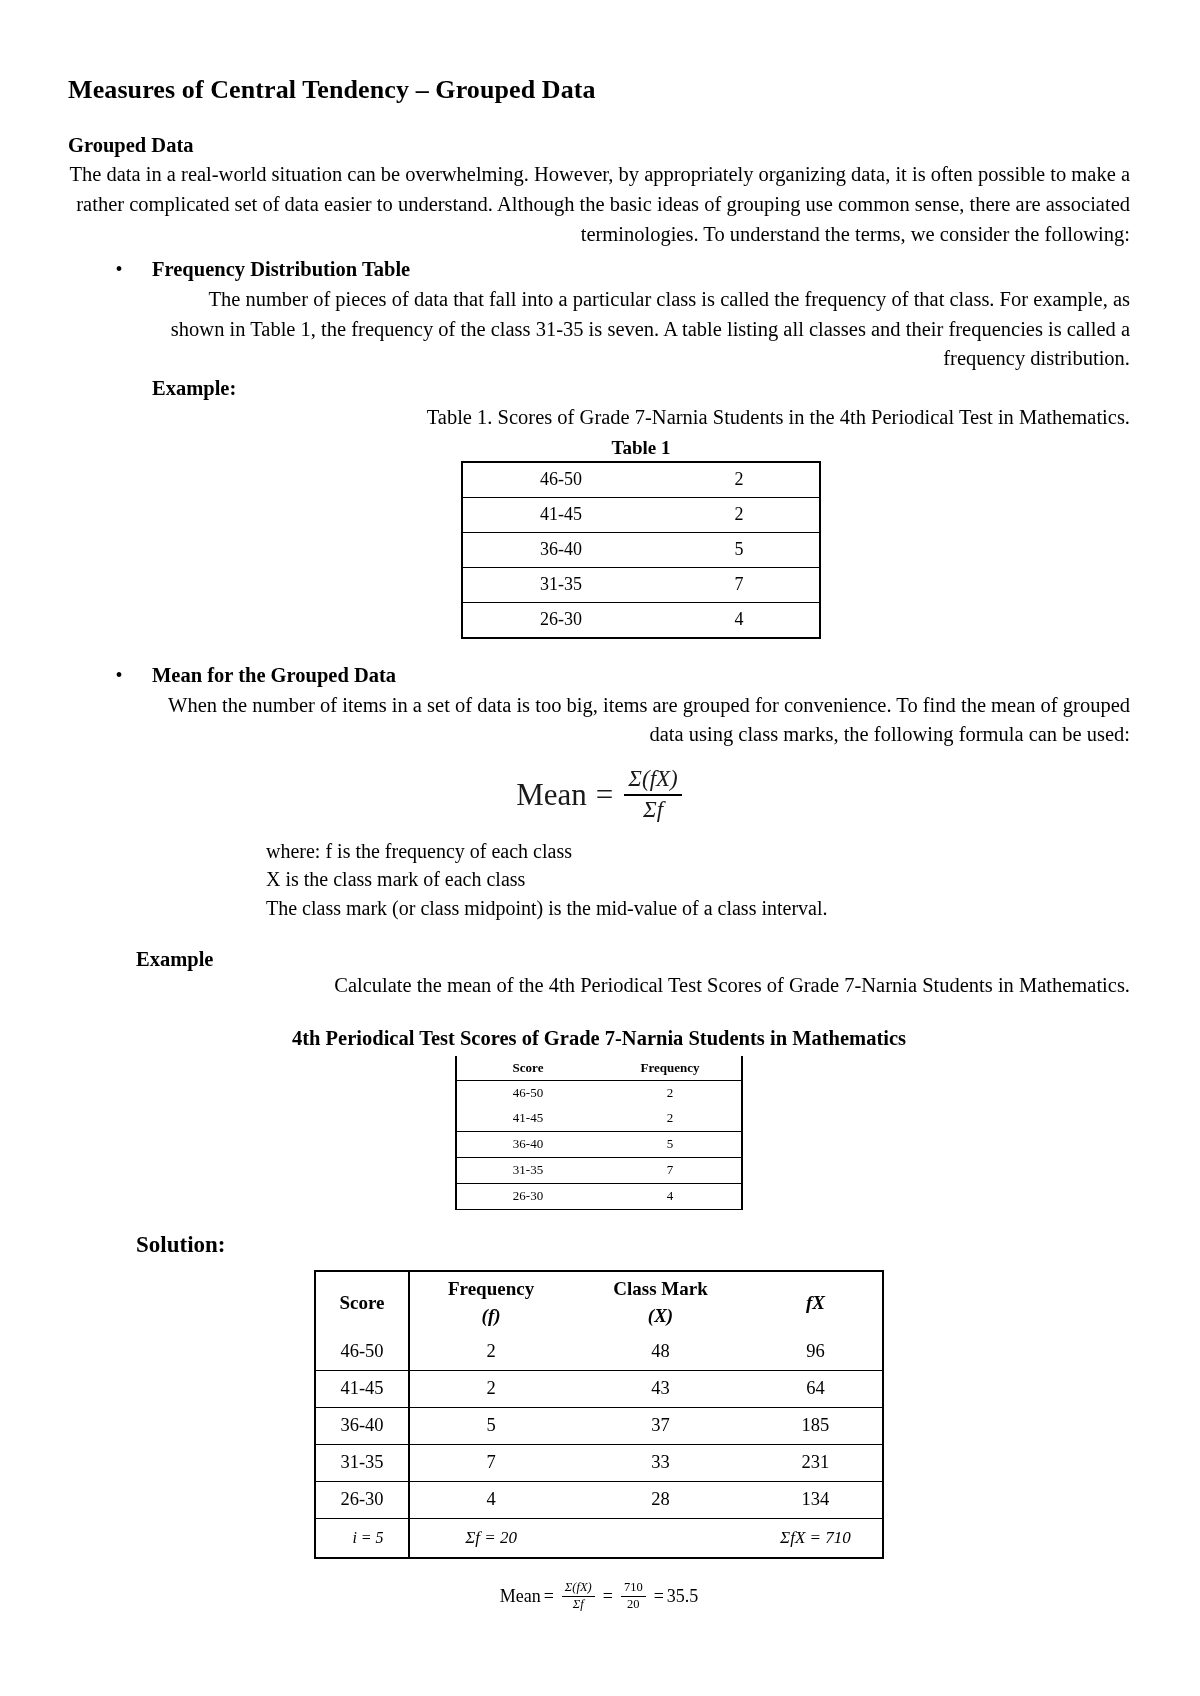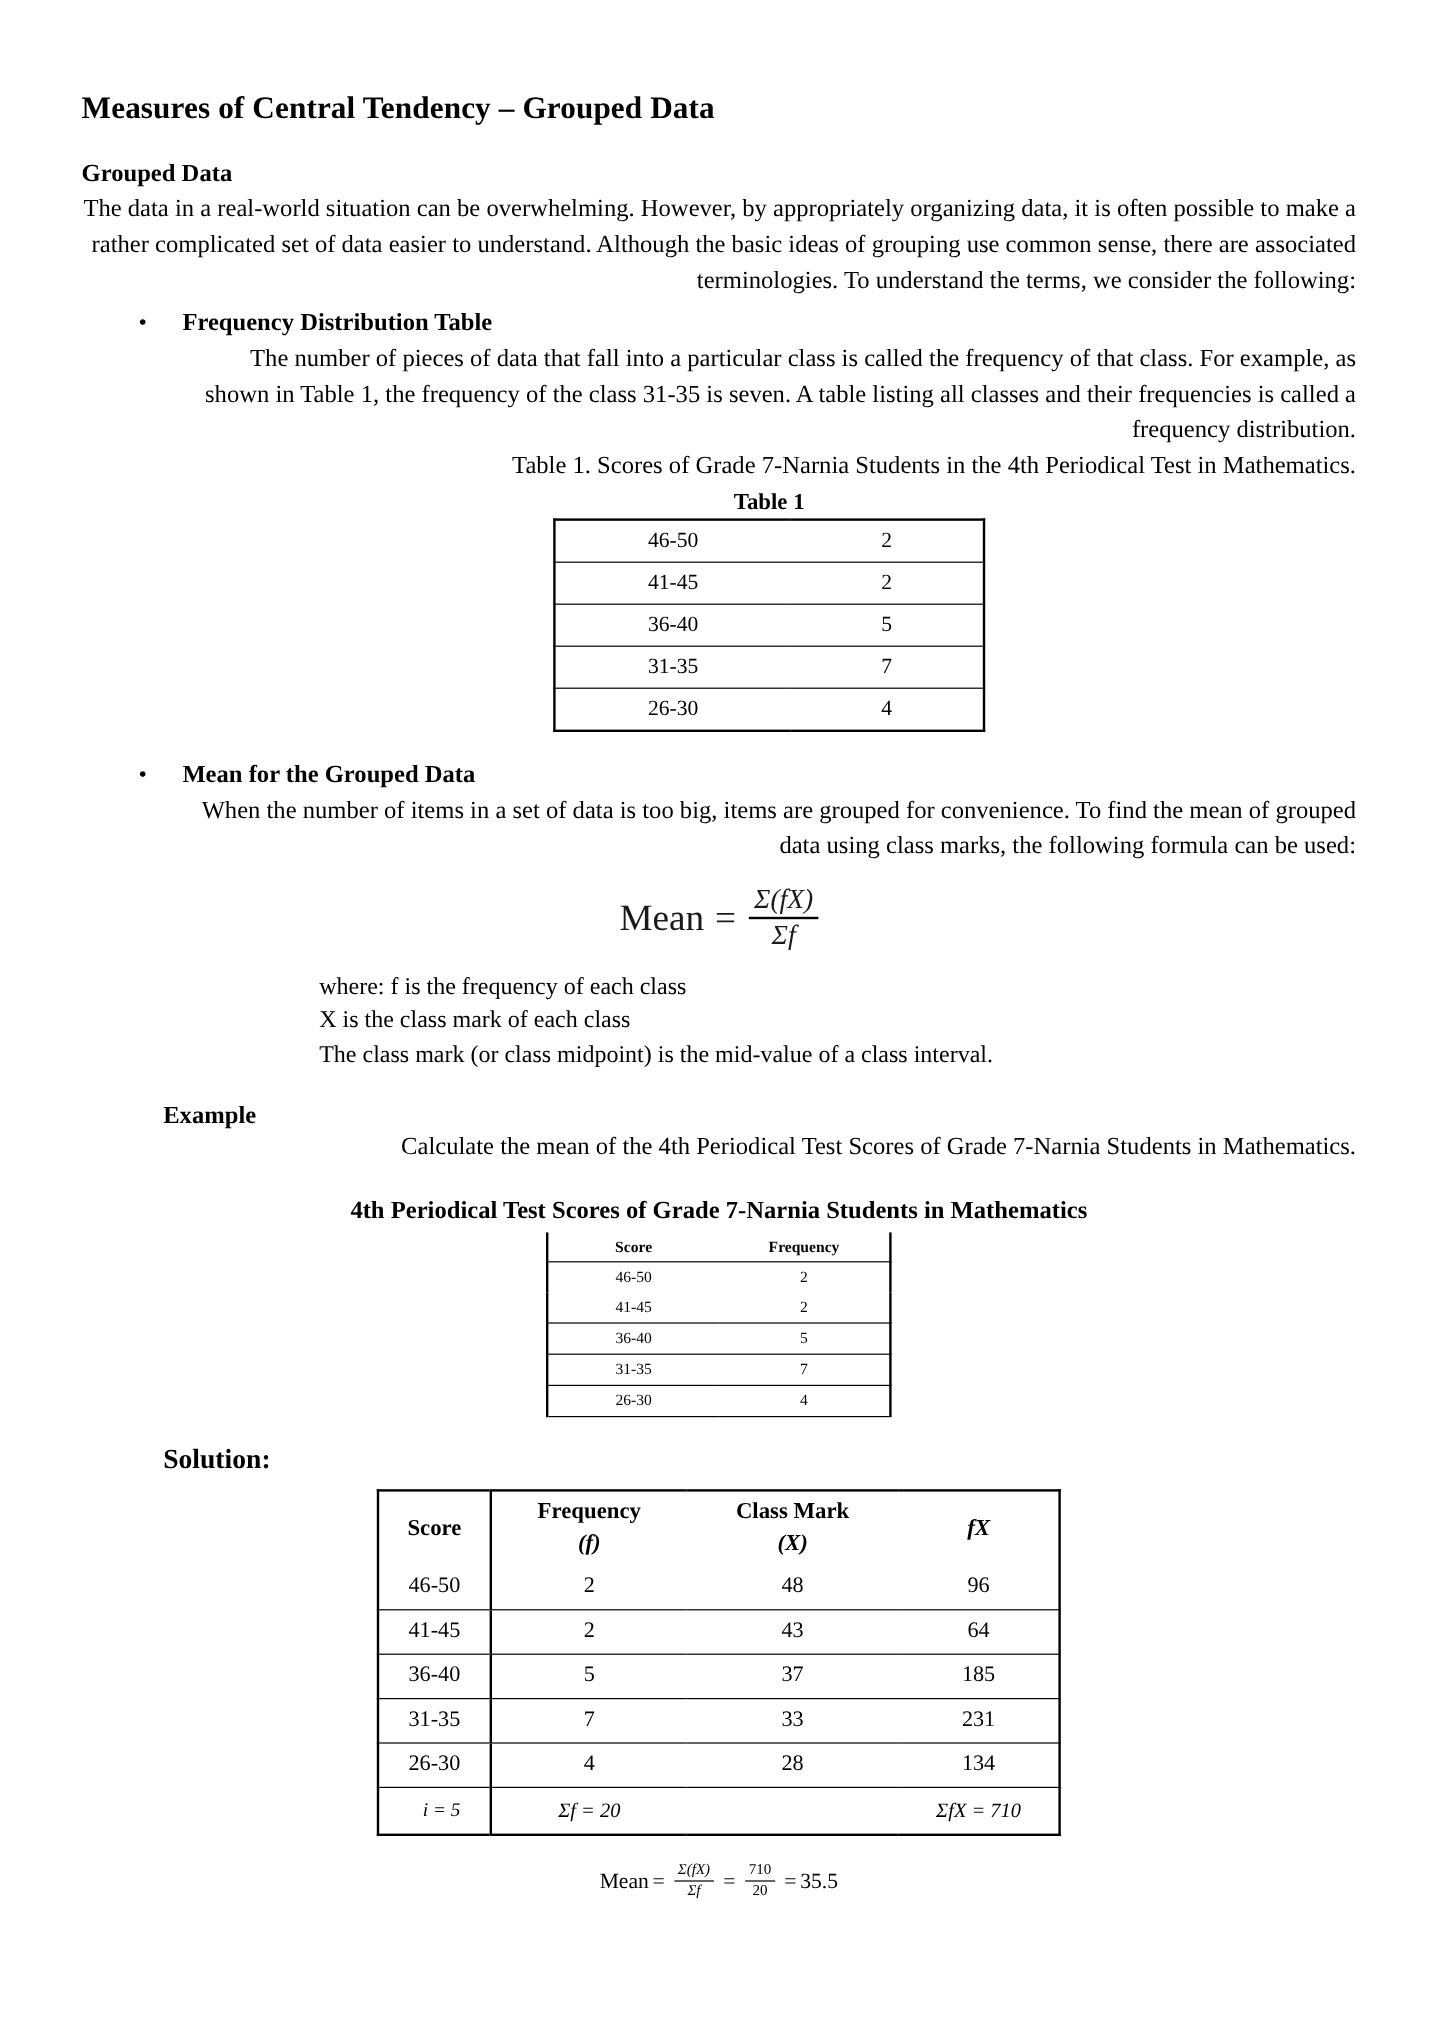--- a/index.html
+++ b/index.html
@@ -269,20 +269,21 @@
   <div class="doc-title">Measures of Central Tendency – Grouped Data</div>
 
   <div class="h-bold">Grouped Data</div>
   <p class="body-text">The data in a real-world situation can be overwhelming. However, by appropriately organizing data, it is often possible to make a rather complicated set of data easier to understand. Although the basic ideas of grouping use common sense, there are associated terminologies. To understand the terms, we consider the following:</p>
 
   <div class="bullet-block">
     <div class="bullet-dot">•</div>
     <div class="bullet-body">
       <div class="bullet-title">Frequency Distribution Table</div>
       <p class="body-text">The number of pieces of data that fall into a particular class is called the frequency of that class. For example, as shown in Table 1, the frequency of the class 31-35 is seven. A table listing all classes and their frequencies is called a frequency distribution.</p>
+      <div class="h-bold">Example:</div>
       <p class="body-text">Table 1. Scores of Grade 7-Narnia Students in the 4th Periodical Test in Mathematics.</p>
 
       <div class="table1-caption">Table 1</div>
       <div class="tbl1-wrap">
         <table class="tbl tbl1">
           <tbody>
             <tr>
               <td class="c1">46-50</td>
               <td class="c2">2</td>
             </tr>

